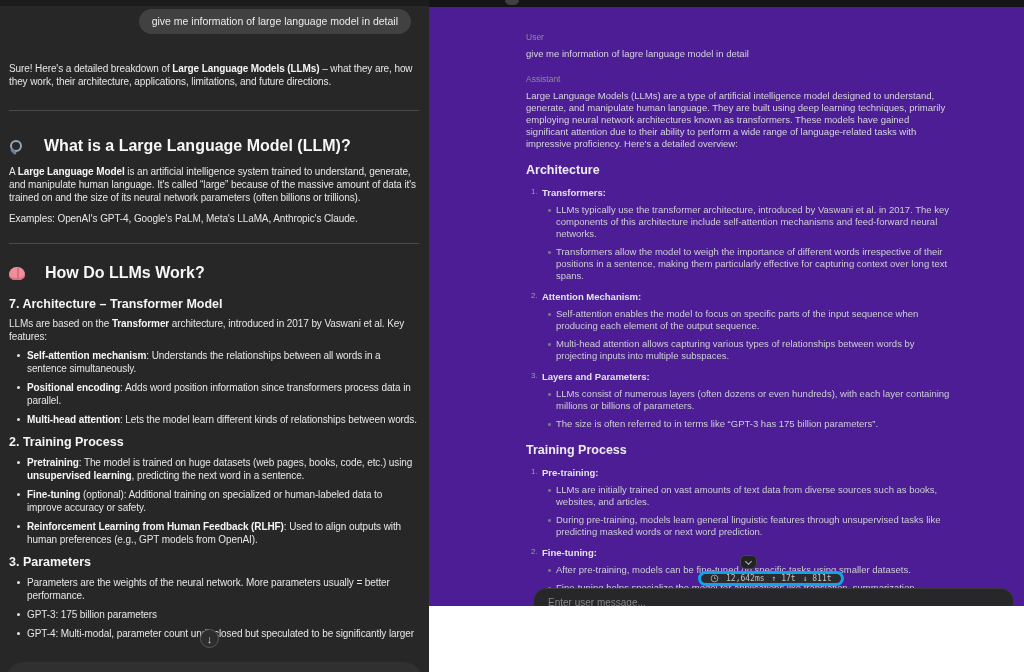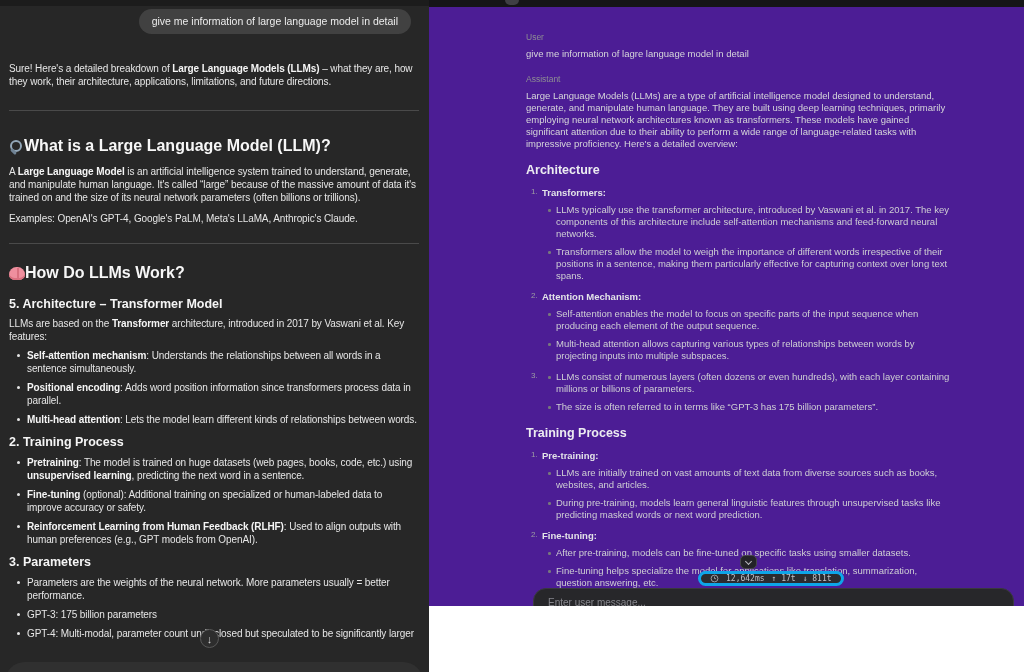--- a/index.html
+++ b/index.html
@@ -10,21 +10,21 @@
   .left-panel { position:absolute; left:0; top:0; width:429px; height:672px; background:#272727; overflow:hidden; }
   .lp-topstrip { height:6px; background:#1c1c1c; }
   .bubble-row { display:flex; justify-content:flex-end; padding:3px 18px 8px 0; }
   .user-bubble { background:#414141; color:#ececec; font-size:10.5px; line-height:13px; padding:6px 13px; border-radius:14px; max-width:330px; }
   .lp-body { padding:0 10px 0 9px; color:#e6e6e6; }
   .lp-body p { font-size:10px; line-height:13px; letter-spacing:-0.1px; color:#e6e6e6; }
   .lp-body .b { font-weight:700; color:#f5f5f5; }
   .lp-intro { margin-top:20px; }
   .lp-hr { border:none; border-top:1px solid #4a4a4a; margin-top:22px; }
   .lp-hr2 { border:none; border-top:1px solid #4a4a4a; margin-top:18px; }
-  .lp-h2 { display:flex; align-items:center; gap:0; margin-top:24px; font-size:16px; line-height:22px; font-weight:700; color:#f7f7f7; }
+  .lp-h2 { display:flex; align-items:center; gap:20px; margin-top:24px; font-size:16px; line-height:22px; font-weight:700; color:#f7f7f7; }
   .lp-h2.second { margin-top:18px; }
   .lp-h3 { margin-top:8px; font-size:12.5px; line-height:16px; font-weight:700; color:#f5f5f5; }
   .lp-h3.first { margin-top:12px; }
   .lp-p { margin-top:8px; }
   .lp-p.tight { margin-top:5px; }
   .lp-ul { list-style:none; margin-top:6px; padding-left:18px; }
   .lp-ul li { position:relative; font-size:10px; line-height:13px; letter-spacing:-0.1px; margin-bottom:6px; color:#e6e6e6; }
   .lp-ul li::before { content:''; position:absolute; left:-10px; top:5px; width:3px; height:3px; border-radius:50%; background:#e6e6e6; }
 
   
@@ -85,21 +85,21 @@
       <p class="lp-p"><span>A </span><span class="b">Large Language Model</span><span> is an artificial intelligence system trained to understand, generate, and manipulate human language. It's called “large” because of the massive amount of data it's trained on and the size of its neural network parameters (often billions or trillions).</span></p>
       <p class="lp-p">Examples: OpenAI's GPT-4, Google's PaLM, Meta's LLaMA, Anthropic's Claude.</p>
 
       <hr class="lp-hr2">
 
       <h2 class="lp-h2 second">
         <span class="icon-brain"></span>
         <span>How Do LLMs Work?</span>
       </h2>
 
-      <h3 class="lp-h3 first">5. Architecture – Transformer Model</h3>
+      <h3 class="lp-h3 first">7. Architecture – Transformer Model</h3>
       <p class="lp-p tight"><span>LLMs are based on the </span><span class="b">Transformer</span><span> architecture, introduced in 2017 by Vaswani et al. Key features:</span></p>
       <ul class="lp-ul">
         <li><span class="b">Self-attention mechanism</span><span>: Understands the relationships between all words in a sentence simultaneously.</span></li>
         <li><span class="b">Positional encoding</span><span>: Adds word position information since transformers process data in parallel.</span></li>
         <li><span class="b">Multi-head attention</span><span>: Lets the model learn different kinds of relationships between words.</span></li>
       </ul>
 
       <h3 class="lp-h3">2. Training Process</h3>
       <ul class="lp-ul">
         <li><span class="b">Pretraining</span><span>: The model is trained on huge datasets (web pages, books, code, etc.) using </span><span class="b">unsupervised learning</span><span>, predicting the next word in a sentence.</span></li>
@@ -147,20 +147,21 @@
         <span class="rp-num">2.</span>
         <div class="rp-item-title">Attention Mechanism:</div>
         <ul class="rp-bullets">
           <li>Self-attention enables the model to focus on specific parts of the input sequence when producing each element of the output sequence.</li>
           <li>Multi-head attention allows capturing various types of relationships between words by projecting inputs into multiple subspaces.</li>
         </ul>
       </div>
 
       <div class="rp-item">
         <span class="rp-num">3.</span>
+        <div class="rp-item-title">Layers and Parameters:</div>
         <ul class="rp-bullets">
           <li>LLMs consist of numerous layers (often dozens or even hundreds), with each layer containing millions or billions of parameters.</li>
           <li>The size is often referred to in terms like “GPT-3 has 175 billion parameters”.</li>
         </ul>
       </div>
 
       <h4 class="rp-h4">Training Process</h4>
 
       <div class="rp-item">
         <span class="rp-num">1.</span>

